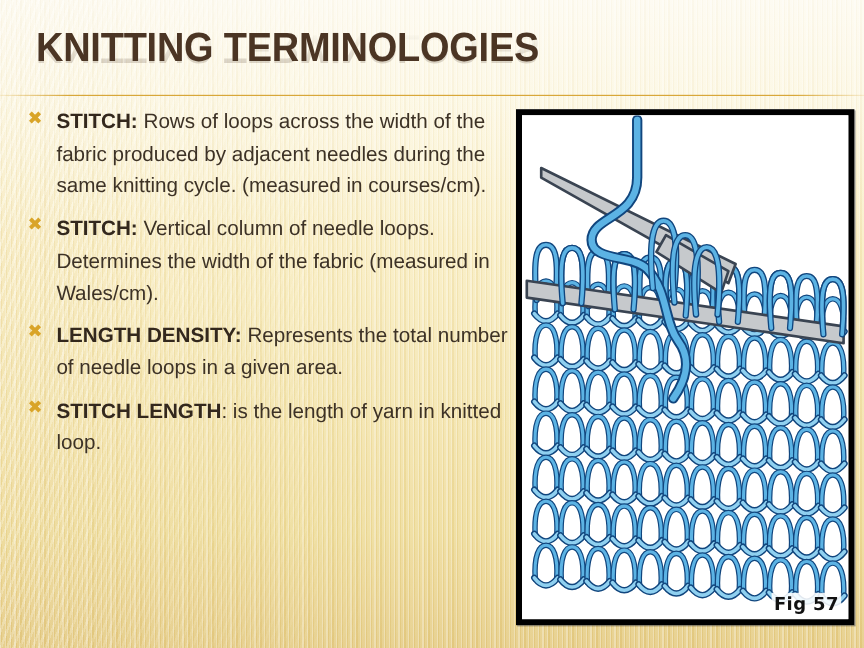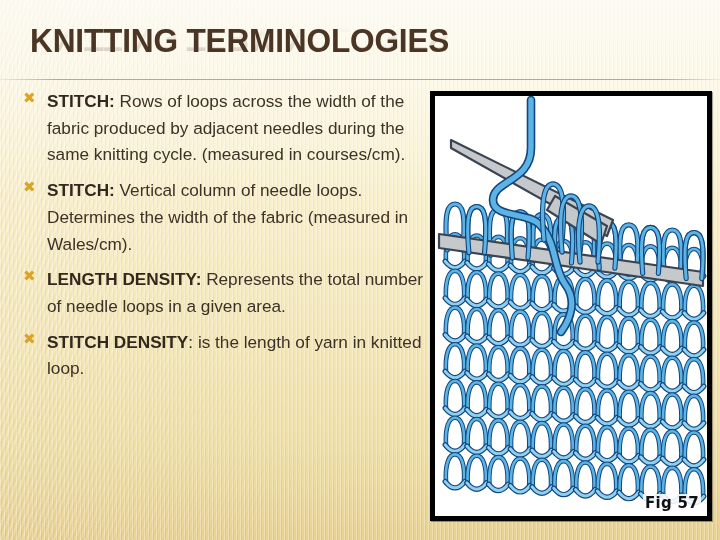--- a/index.html
+++ b/index.html
@@ -214,21 +214,21 @@
       <div class="bullet-text"><b>STITCH:</b><span> Vertical column of needle loops. Determines the width of the fabric (measured in Wales/cm).</span></div>
     </div>
 
     <div class="bullet-row">
       <span class="bullet-mark">✖</span>
       <div class="bullet-text"><b>LENGTH DENSITY:</b><span> Represents the total number of needle loops in a given area.</span></div>
     </div>
 
     <div class="bullet-row">
       <span class="bullet-mark">✖</span>
-      <div class="bullet-text"><b>STITCH DENSITY</b><span>: is the length of yarn in knitted loop.</span></div>
+      <div class="bullet-text"><b>STITCH LENGTH</b><span>: is the length of yarn in knitted loop.</span></div>
     </div>
 
   </div>
 
   <div id="figure-frame">
     <svg id="figure-canvas" viewBox="0 0 272 420" preserveAspectRatio="xMidYMid meet">
       <rect x="0" y="0" width="272" height="420" fill="#ffffff"></rect>
       <clipPath id="paperclip">
           <rect x="0" y="0" width="272" height="420"></rect>
         </clipPath>

